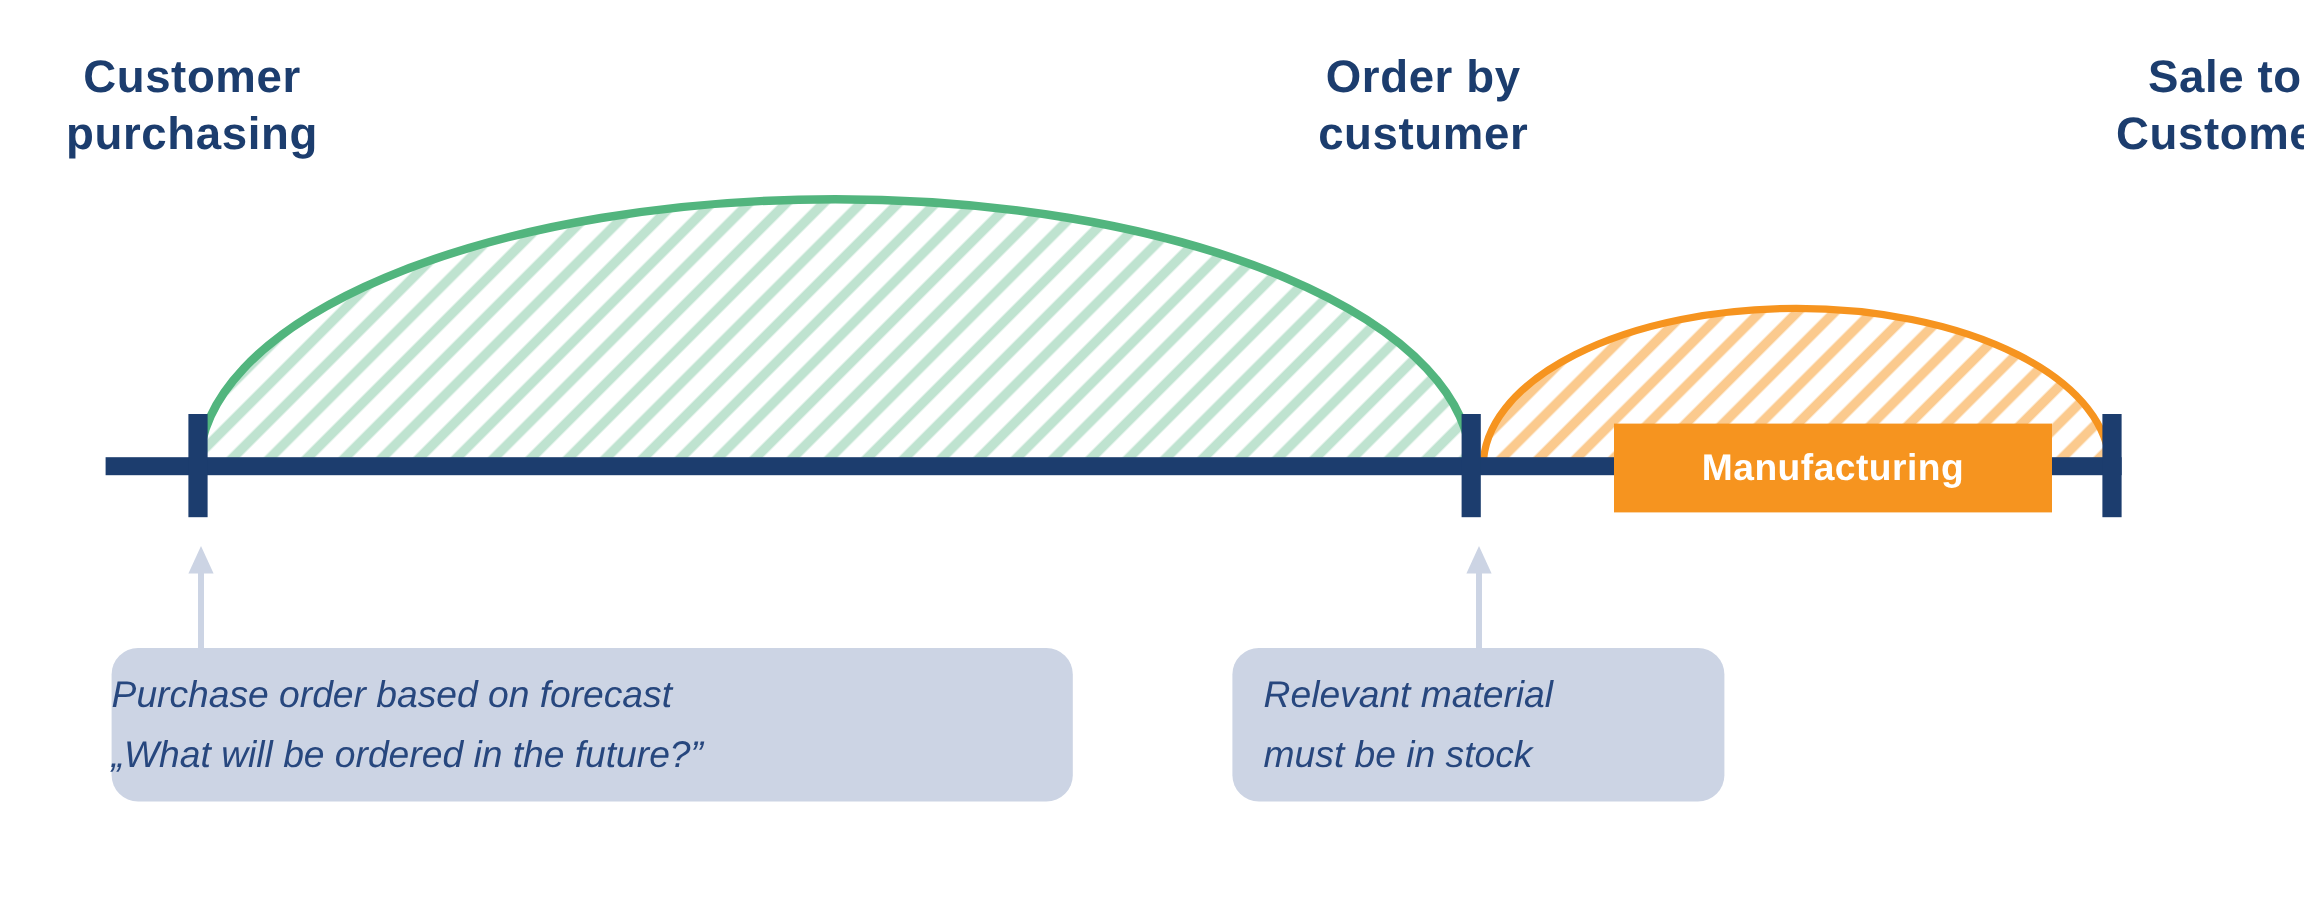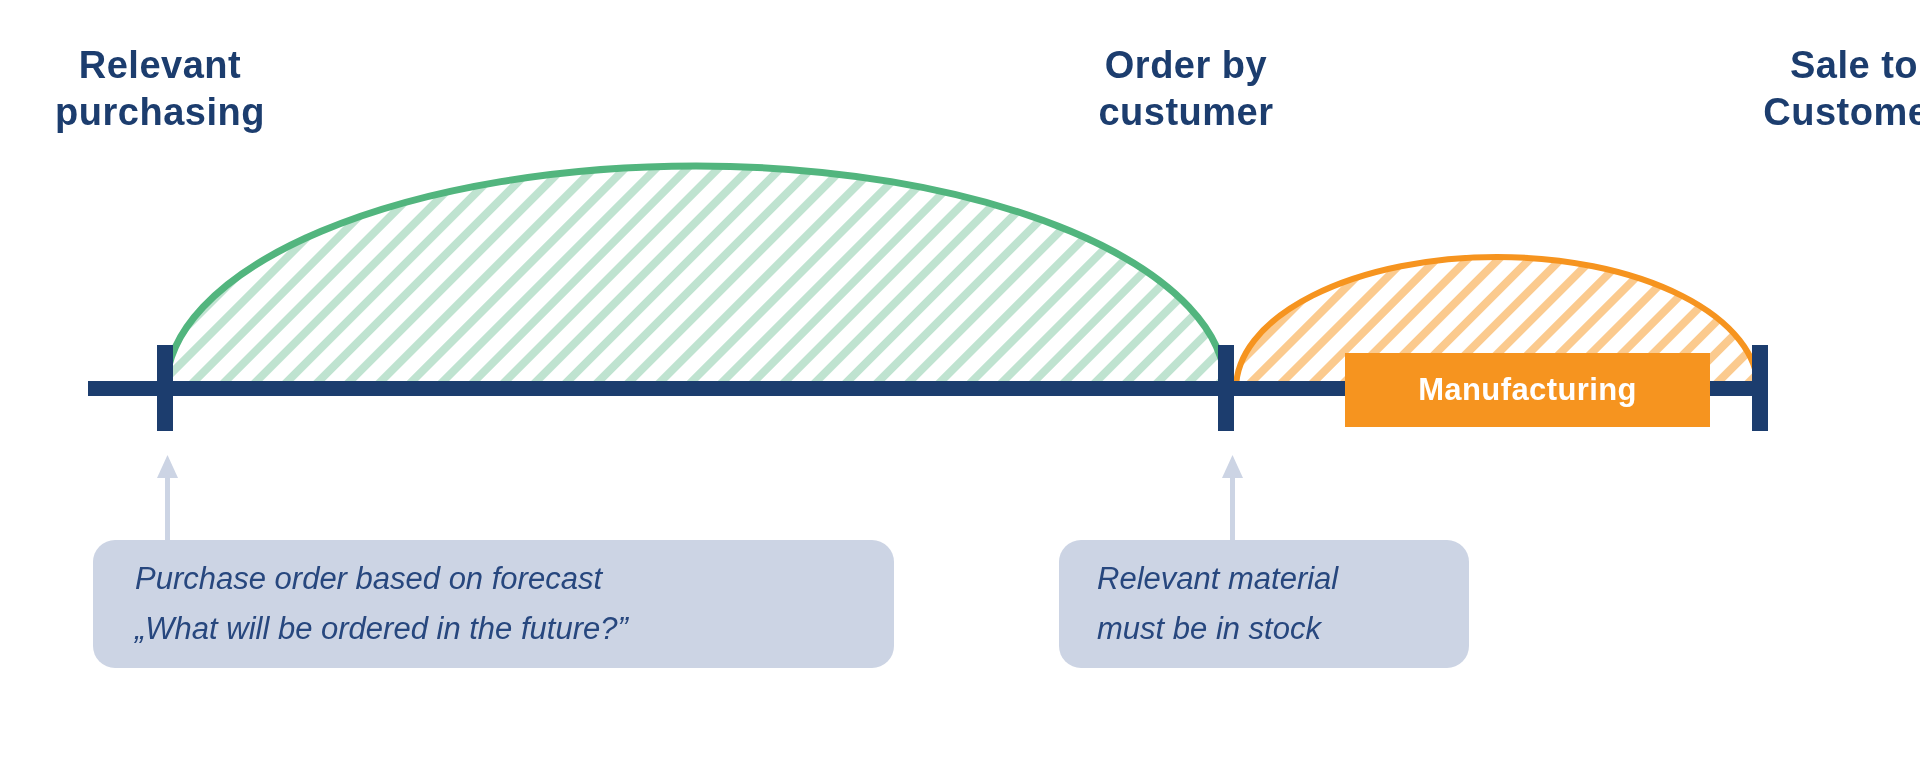--- a/index.html
+++ b/index.html
@@ -34,22 +34,22 @@
   }
   .span-label.green{left:498px;width:395px;background:var(--green);}
   .span-label.orange{left:1345px;width:365px;background:var(--orange);}
   .callout{
     position:absolute;top:540px;height:128px;box-sizing:border-box;
     background:var(--callout-bg);border-radius:22px;
     display:flex;align-items:center;
     color:var(--callout-text);font-style:italic;font-size:31px;line-height:50px;
     white-space:pre-line;
   }
-  .callout.c1{left:93px;width:801px;padding-left:42px;}
-  .callout.c2{left:1027px;width:410px;padding-left:38px;margin-left:32px;}
+  .callout.c1{left:93px;width:801px;}
+  .callout.c2{left:1027px;width:410px;padding-left:26px;}
 </style>
 </head>
 <body>
 
 <div class="stage">
 
   <svg class="graphic" width="1920" height="769" viewBox="0 0 1920 769" aria-hidden="true">
     <defs>
       <pattern id="hatchGreen" width="22" height="22" patternUnits="userSpaceOnUse" patternTransform="rotate(-45)">
         <rect width="22" height="22" fill="#ffffff"></rect>
@@ -76,21 +76,21 @@
     <g>
       <rect x="165" y="472" width="5" height="73" fill="var(--arrow,#ccd4e4)"></rect>
       <polygon points="167.5,455 157,478 178,478" fill="var(--arrow,#ccd4e4)"></polygon>
     </g>
     <g>
       <rect x="1230" y="472" width="5" height="73" fill="var(--arrow,#ccd4e4)"></rect>
       <polygon points="1232.5,455 1222,478 1243,478" fill="var(--arrow,#ccd4e4)"></polygon>
     </g>
   </svg>
 
-  <div class="milestone m-left">Relevant
+  <div class="milestone m-left">Customer
 purchasing</div>
   <div class="milestone m-mid">Order by
 custumer</div>
   <div class="milestone m-right">Sale to
 Customer</div>
 
   <div class="span-label orange">Manufacturing</div>
 
   <div class="callout c1">Purchase order based on forecast
 „What will be ordered in the future?”</div>

